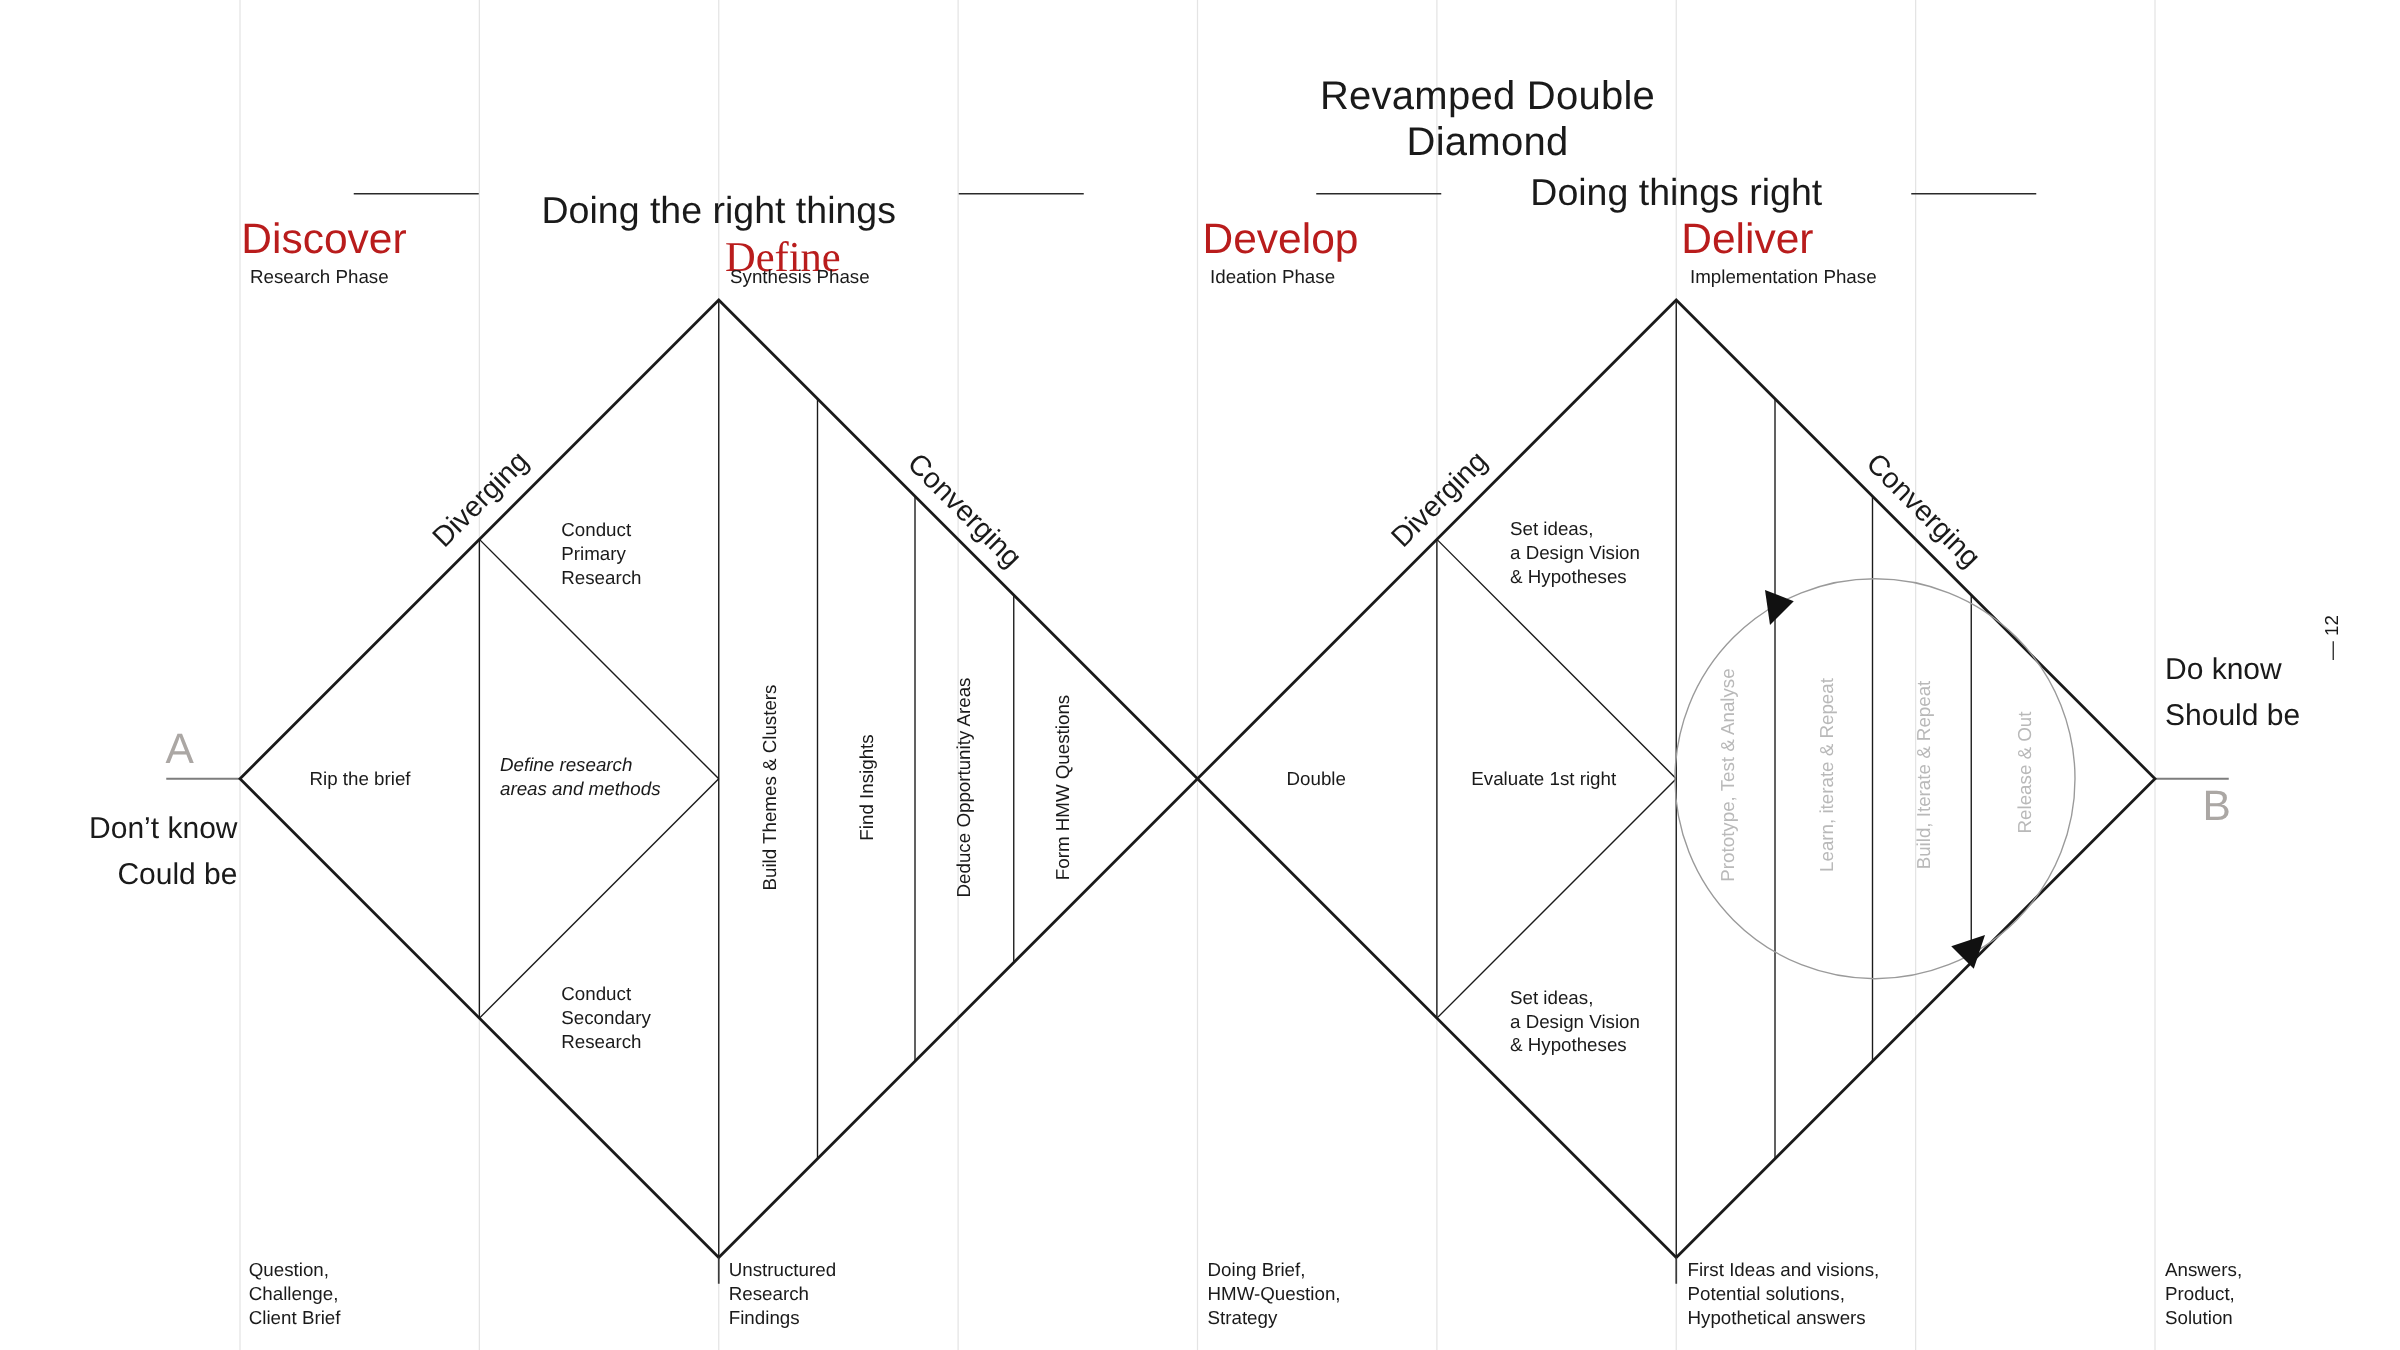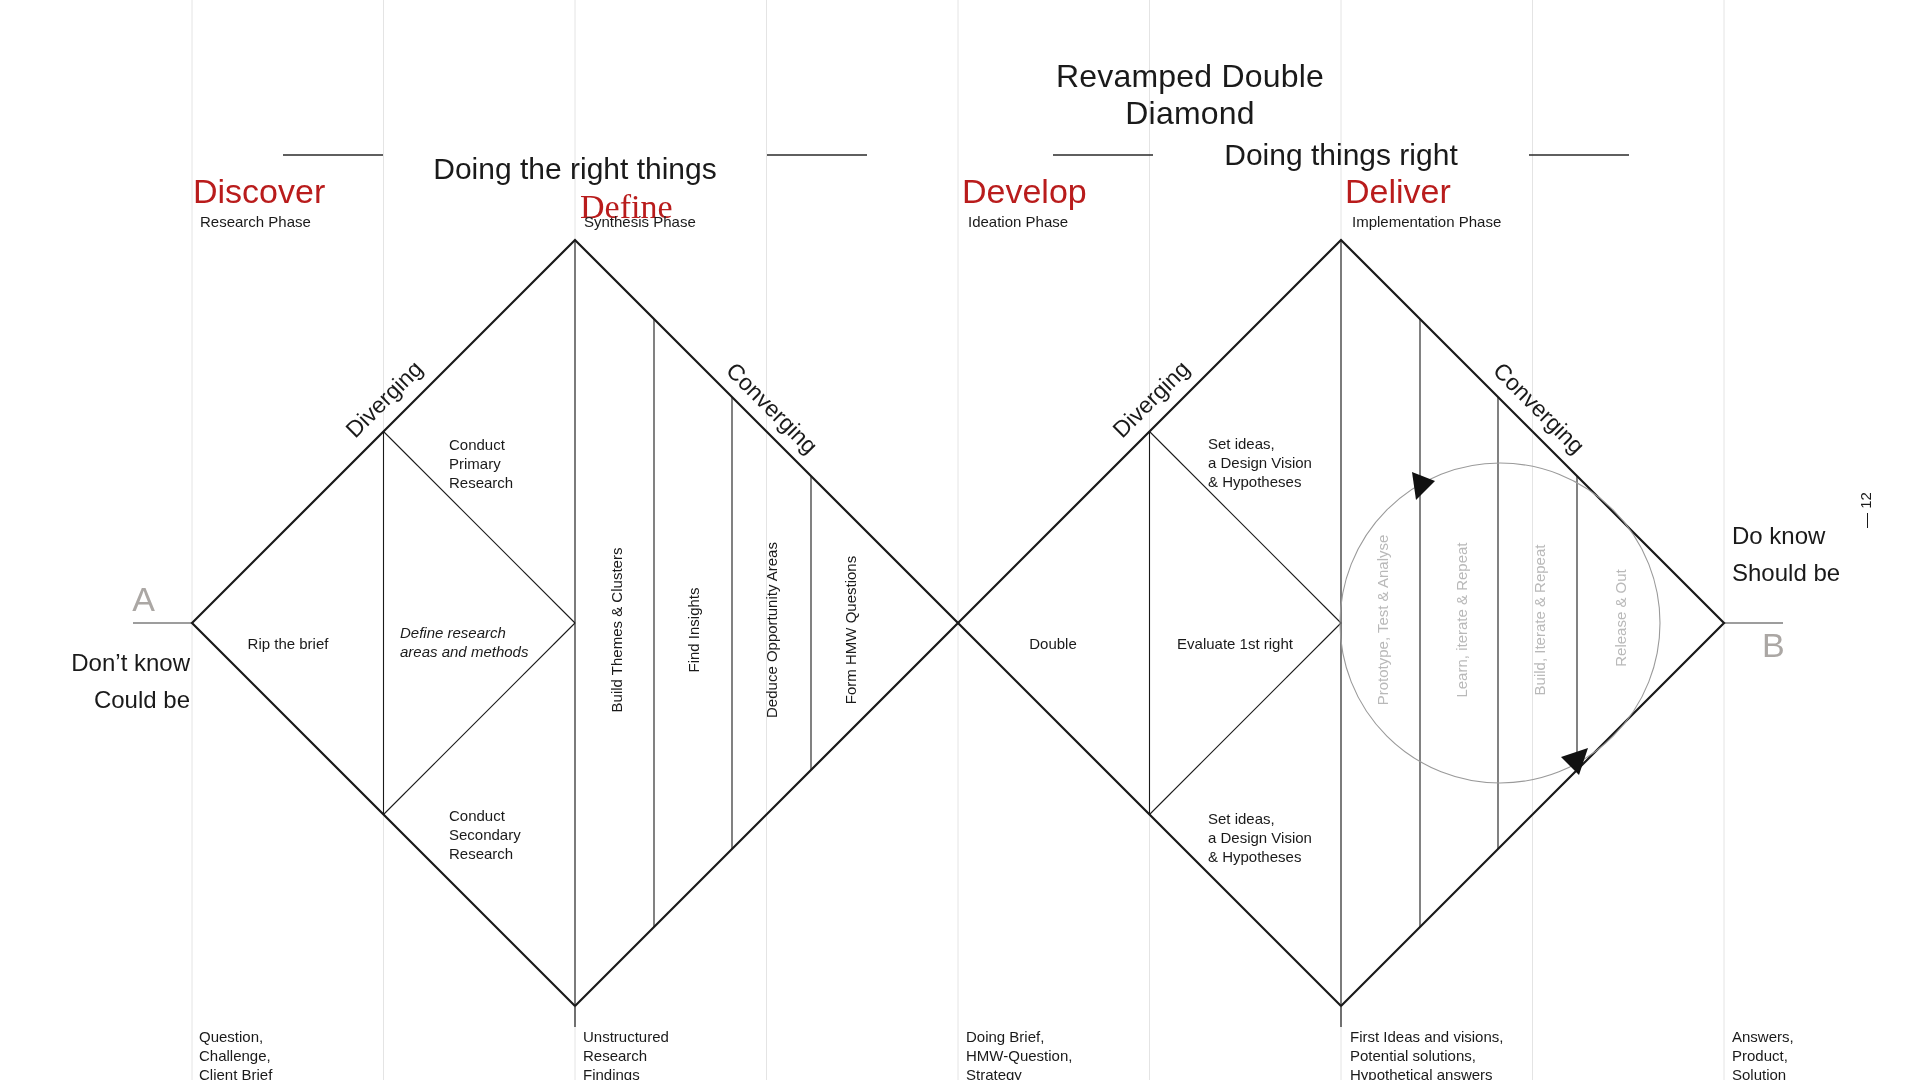--- a/index.html
+++ b/index.html
@@ -6,21 +6,21 @@
   #canvas{
     position:relative;width:1920px;height:1080px;background:#ffffff;
     font-family:"Liberation Sans",sans-serif;color:#1a1a1a;overflow:hidden;padding-left:35px;
   }
   #lines{position:absolute;left:0;top:0;width:1920px;height:1080px;}
   .txt{position:absolute;white-space:pre-line;}
   .title{font-size:32px;letter-spacing:.2px;}
   .heading{font-size:30px;text-align:center;width:440px;}
   .phase-name{font-size:34px;color:#b91c1c;line-height:34px;}
   .phase-sub{font-size:15px;line-height:19px;}
-  .small{font-size:15px;line-height:19px;margin-top:20px;}
+  .small{font-size:15px;line-height:19px;}
   .ctr{text-align:center;}
   .rgt{text-align:right;}
   .edge-label{font-size:23px;width:160px;height:28px;line-height:28px;text-align:center;}
   .rot-45{transform:rotate(-45deg);}
   .rot45{transform:rotate(45deg);}
   .vcol{font-size:15px;width:240px;height:20px;line-height:20px;text-align:center;transform:rotate(-90deg);}
   .vcol-gray{color:#b9b9b9;}
   .endpoint-letter{font-size:34px;color:#aba7a4;line-height:34px;}
   .endpoint-label{font-size:24px;line-height:37px;}
   .pageno{font-size:15px;width:70px;height:20px;line-height:20px;text-align:center;transform:rotate(-90deg);}

